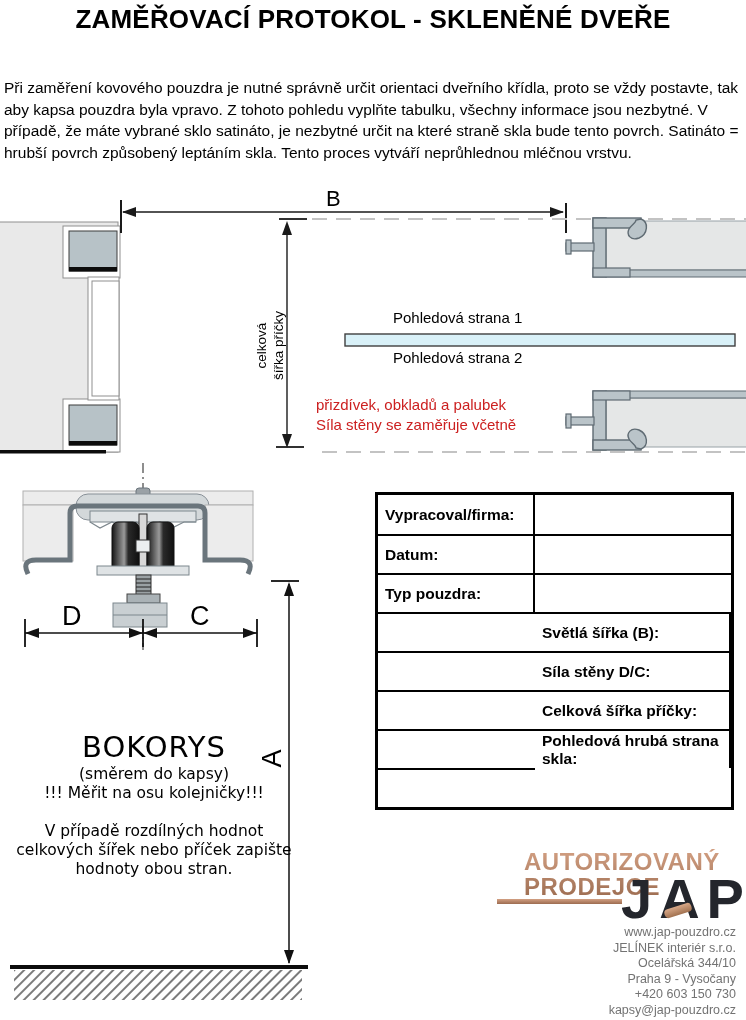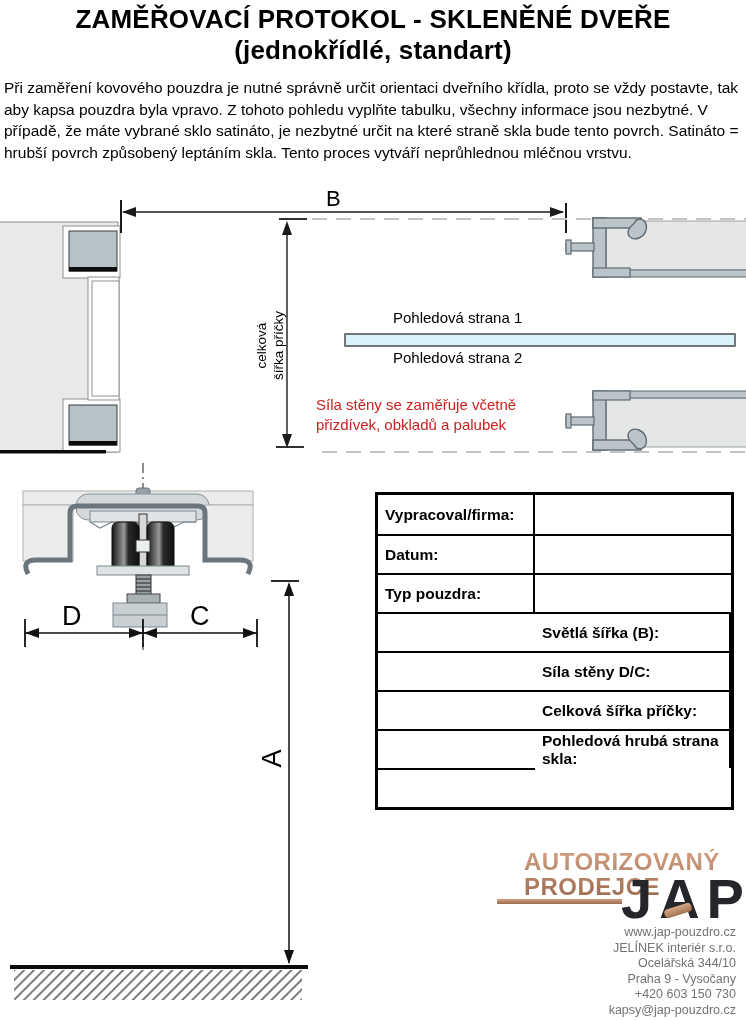--- a/index.html
+++ b/index.html
@@ -184,44 +184,49 @@
 
       <g>
         <rect x="10" y="965" width="298" height="4" fill="#0c0c0c"></rect>
         <rect x="14" y="970" width="288" height="30" fill="url(#hatch)"></rect>
       </g>
     </g>
   </svg>
 
   <div class="abs title">
     <div>ZAMĚŘOVACÍ PROTOKOL - SKLENĚNÉ DVEŘE</div>
-    <div>(jednokřídlé, standart)</div>
   </div>
 
   <div class="abs intro">Při zaměření kovového pouzdra je nutné správně určit orientaci dveřního křídla, proto se vždy postavte, tak aby kapsa pouzdra byla vpravo. Z tohoto pohledu vyplňte tabulku, všechny informace jsou nezbytné. V případě, že máte vybrané sklo satináto, je nezbytné určit na které straně skla bude tento povrch. Satináto = hrubší povrch způsobený leptáním skla. Tento proces vytváří neprůhlednou mléčnou vrstvu.</div>
 
   <div class="abs dimB">B</div>
 
   <div class="abs vlabel">
     <div>celková</div>
     <div>šířka příčky</div>
   </div>
 
   <div class="abs side1">Pohledová strana 1</div>
   <div class="abs side2">Pohledová strana 2</div>
 
   <div class="abs rednote">
+    <div>přizdívek, obkladů a palubek</div>
     <div>Síla stěny se zaměřuje včetně</div>
-    <div>přizdívek, obkladů a palubek</div>
   </div>
 
   <div class="abs dimD">D</div>
   <div class="abs dimC">C</div>
   <div class="abs dimA">A</div>
 
+  <div class="abs bok">
+    <div class="bok-h">BOKORYS</div>
+    <div class="bok-s">(směrem do kapsy)</div>
+    <div class="bok-s">!!! Měřit na osu kolejničky!!!</div>
+    <div class="bok-note">V případě rozdílných hodnot celkových šířek nebo příček zapište hodnoty obou stran.</div>
+  </div>
 
   <div class="abs ftable">
     <div class="lcell r0">Vypracoval/firma:</div>
     <div class="vcell r0"></div>
     <div class="lcell">Datum:</div>
     <div class="vcell"></div>
     <div class="lcell">Typ pouzdra:</div>
     <div class="vcell"></div>
     <div class="vcell"></div>
     <div class="lcell">Světlá šířka (B):</div>

